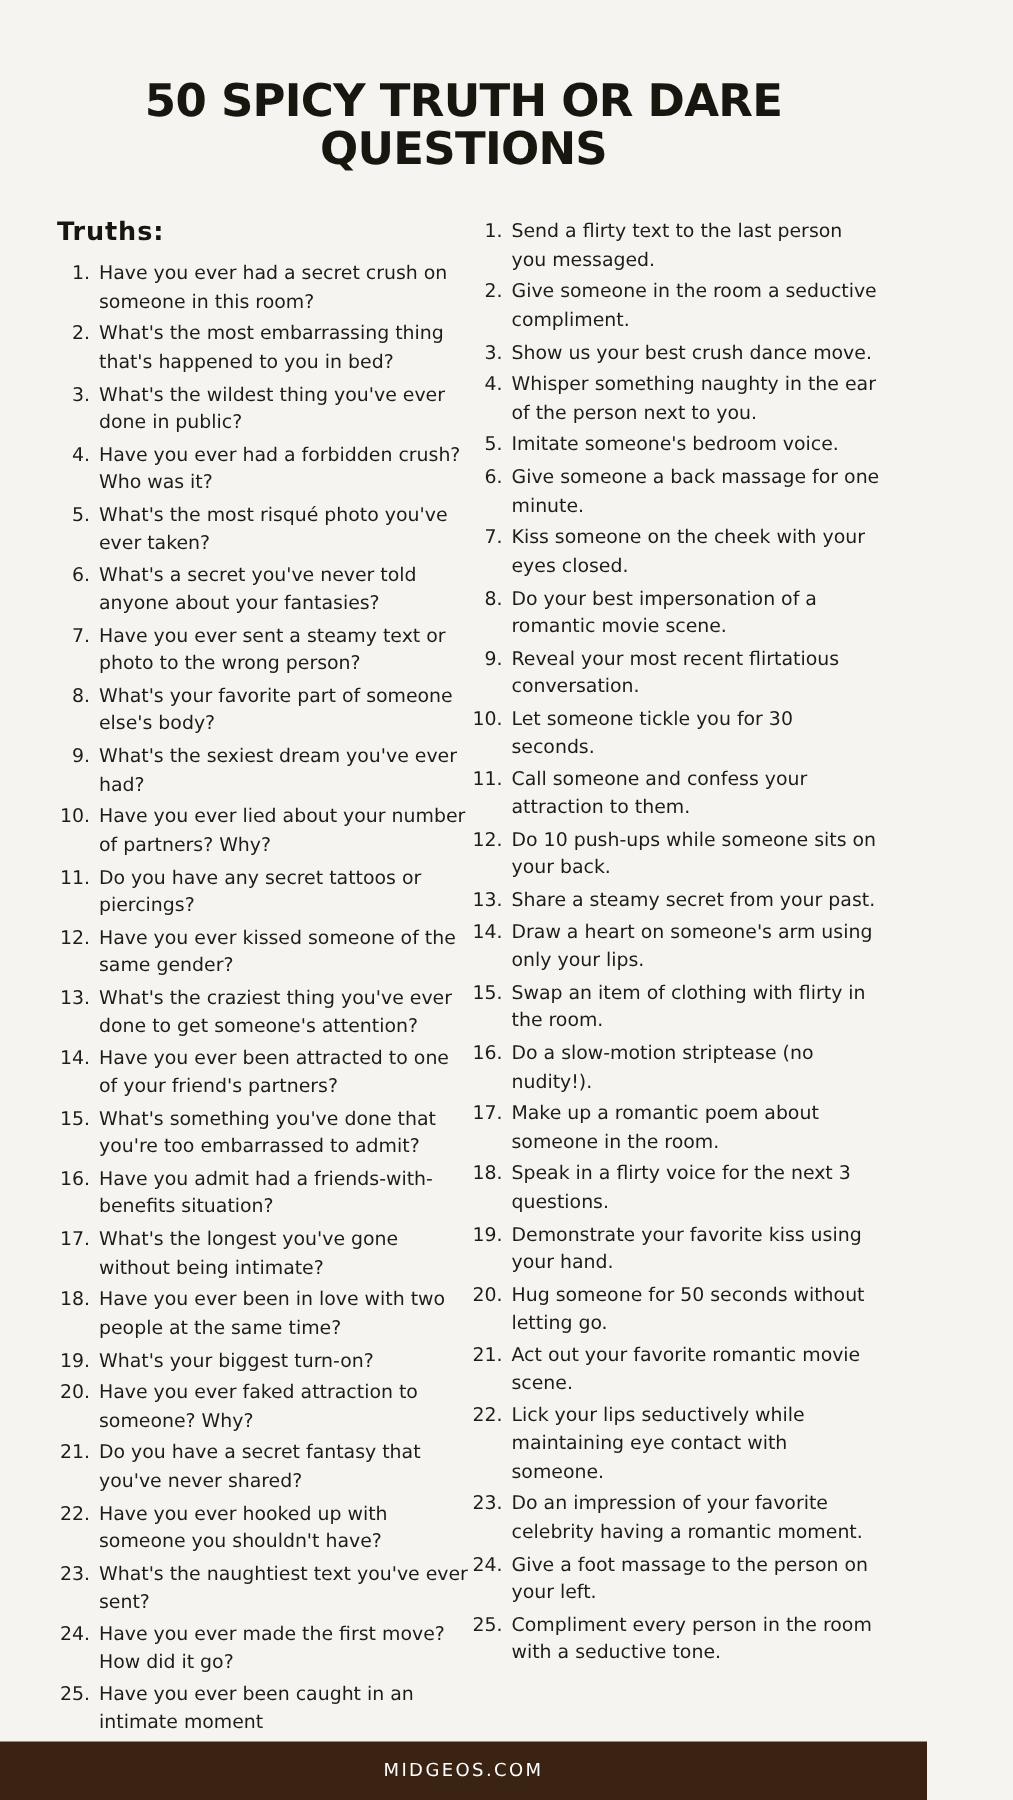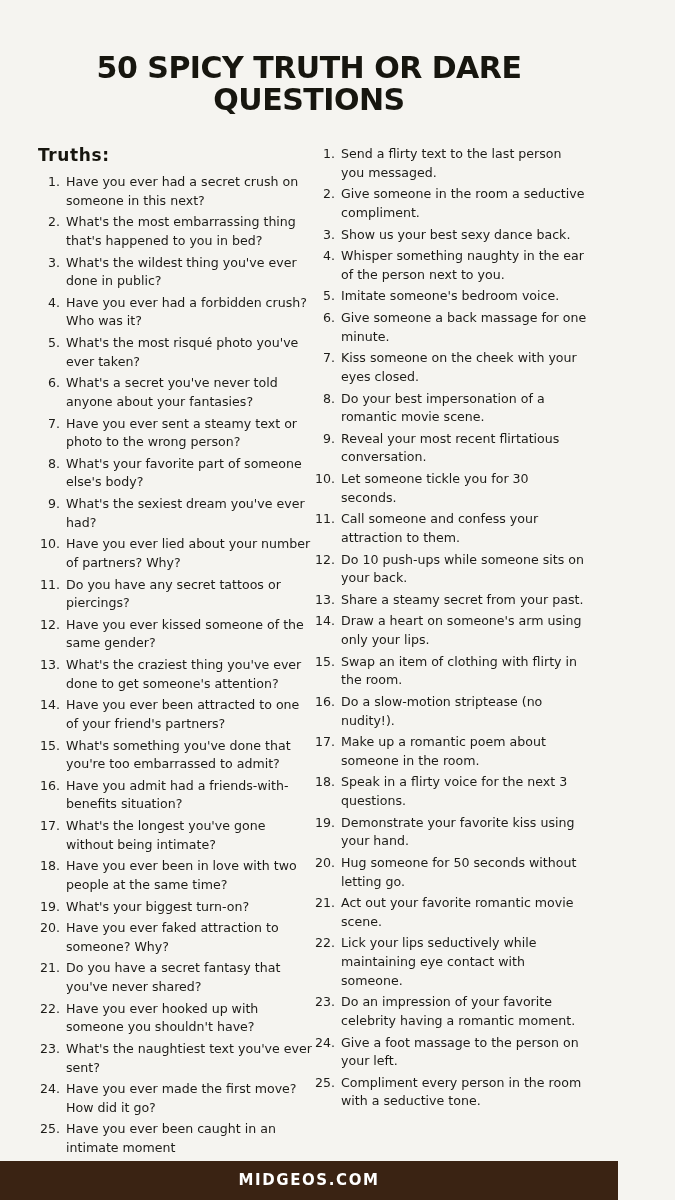--- a/index.html
+++ b/index.html
@@ -69,38 +69,38 @@
   }
   .footer {
     height: 70px;
     background: #3a2313;
     display: flex;
     align-items: center;
     justify-content: center;
   }
   .footer-text {
     color: #ffffff;
-    font-weight: bold;
-    font-size: 15px;
+    font-weight: normal;
+    font-size: 12px;
     letter-spacing: 1.6px;
   }
 </style>
 </head>
 <body>
 
 <div class="page">
 
   <h1 class="title">50 Spicy Truth or Dare Questions</h1>
 
   <div class="columns">
 
     <div class="col">
       <div class="col-head">Truths:</div>
       <ol class="list">
-        <li>Have you ever had a secret crush on someone in this next?</li>
+        <li>Have you ever had a secret crush on someone in this room?</li>
         <li>What's the most embarrassing thing that's happened to you in bed?</li>
         <li>What's the wildest thing you've ever done in public?</li>
         <li>Have you ever had a forbidden crush? Who was it?</li>
         <li>What's the most risqué photo you've ever taken?</li>
         <li>What's a secret you've never told anyone about your fantasies?</li>
         <li>Have you ever sent a steamy text or photo to the wrong person?</li>
         <li>What's your favorite part of someone else's body?</li>
         <li>What's the sexiest dream you've ever had?</li>
         <li>Have you ever lied about your number of partners? Why?</li>
         <li>Do you have any secret tattoos or piercings?</li>
@@ -118,21 +118,21 @@
         <li>What's the naughtiest text you've ever sent?</li>
         <li>Have you ever made the first move? How did it go?</li>
         <li>Have you ever been caught in an intimate moment</li>
       </ol>
     </div>
 
     <div class="col">
       <ol class="list">
         <li>Send a flirty text to the last person you messaged.</li>
         <li>Give someone in the room a seductive compliment.</li>
-        <li>Show us your best sexy dance back.</li>
+        <li>Show us your best crush dance move.</li>
         <li>Whisper something naughty in the ear of the person next to you.</li>
         <li>Imitate someone's bedroom voice.</li>
         <li>Give someone a back massage for one minute.</li>
         <li>Kiss someone on the cheek with your eyes closed.</li>
         <li>Do your best impersonation of a romantic movie scene.</li>
         <li>Reveal your most recent flirtatious conversation.</li>
         <li>Let someone tickle you for 30 seconds.</li>
         <li>Call someone and confess your attraction to them.</li>
         <li>Do 10 push-ups while someone sits on your back.</li>
         <li>Share a steamy secret from your past.</li>

